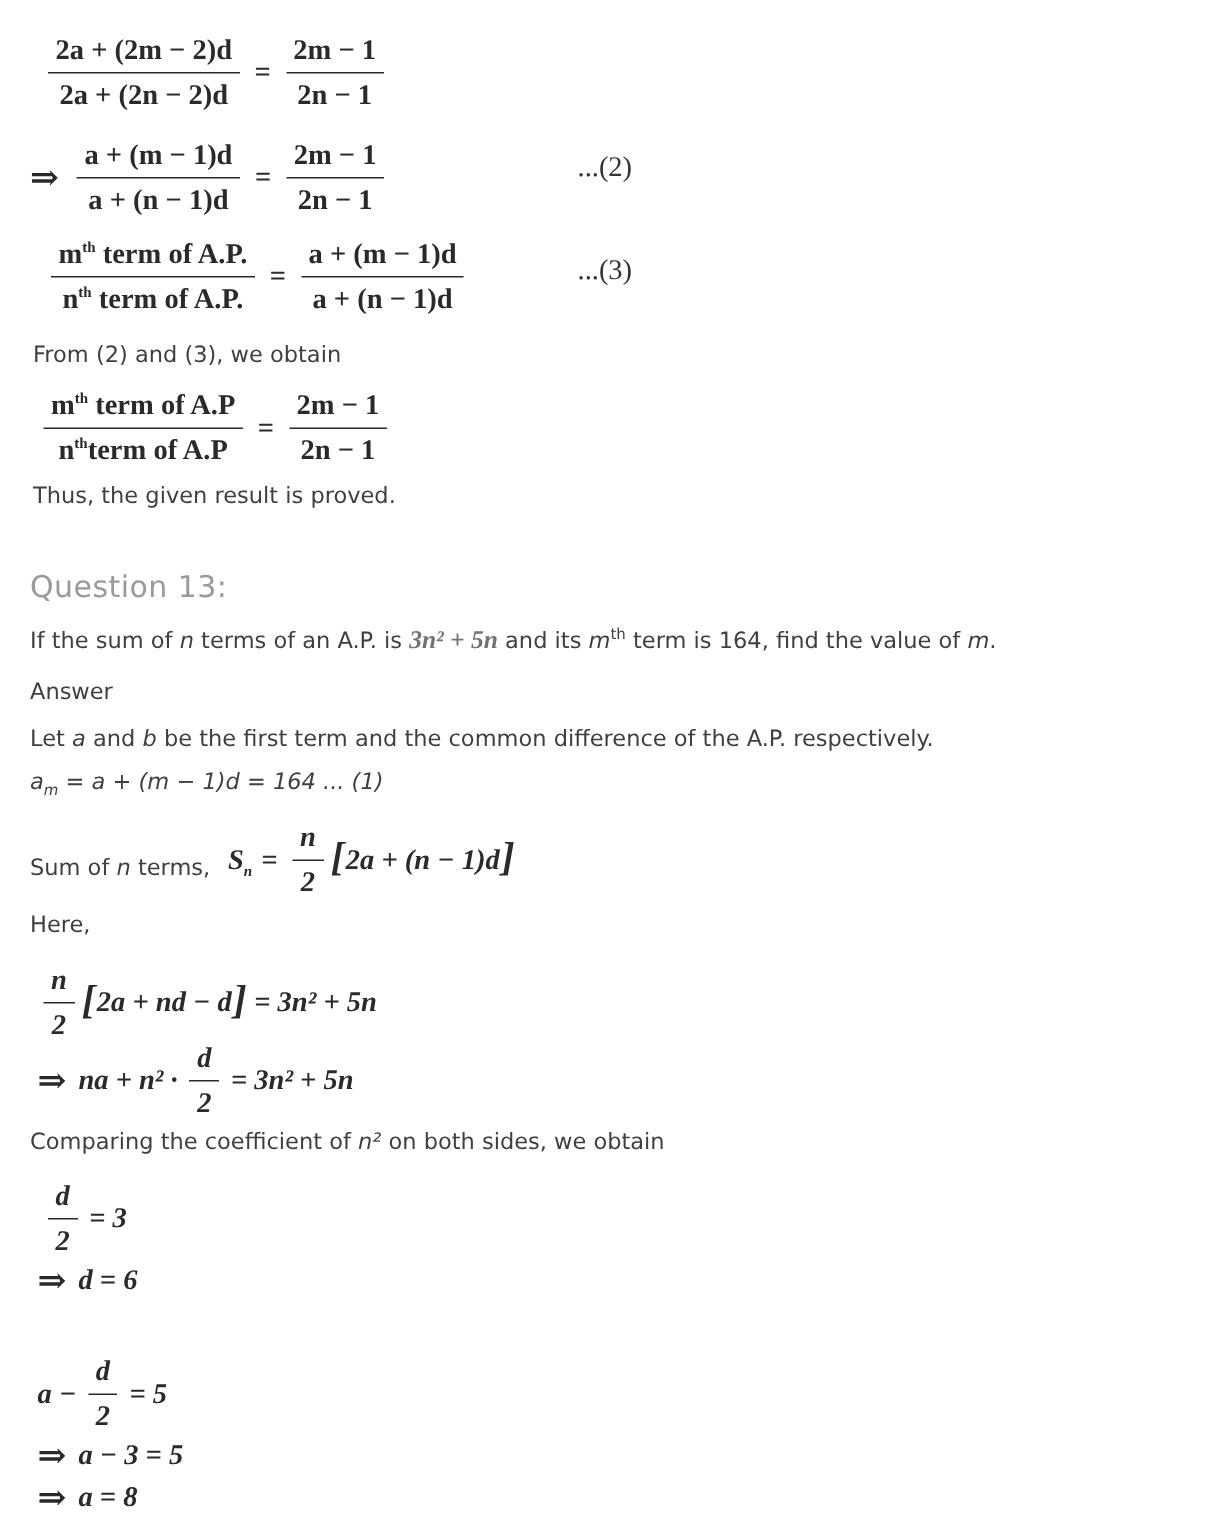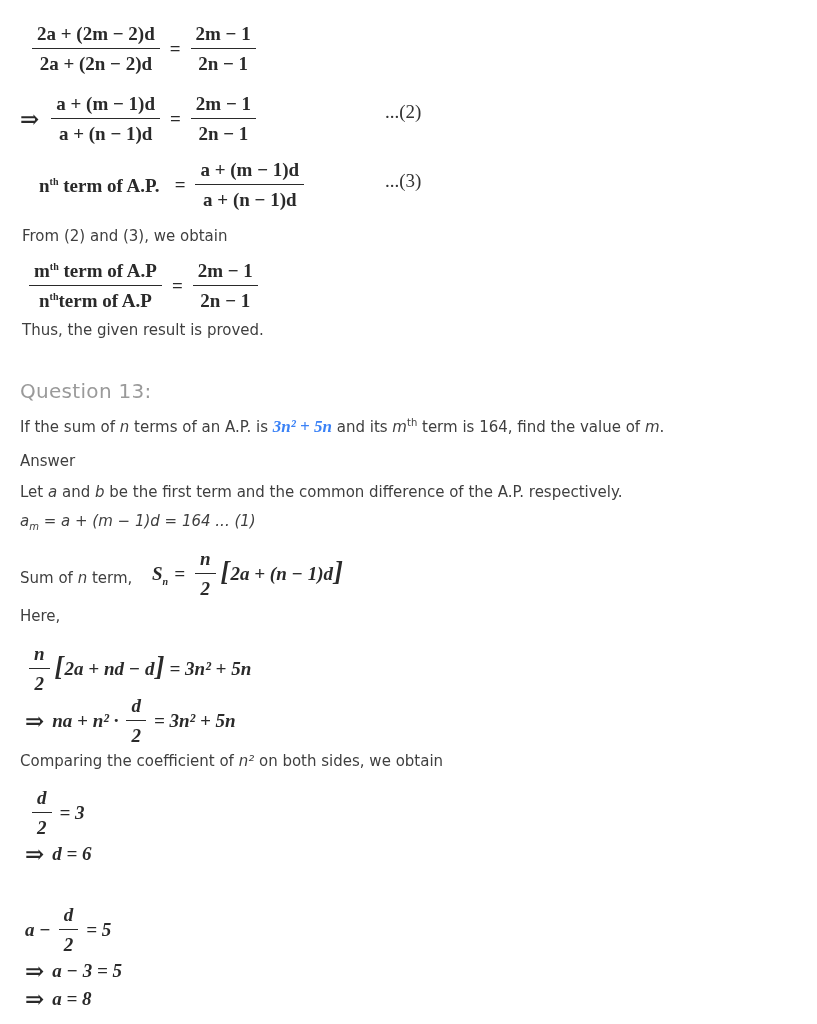--- a/index.html
+++ b/index.html
@@ -25,21 +25,21 @@
     color:#9a9a9a;
     letter-spacing:0.3px;
     white-space:nowrap;
   }
   .ital{font-style:italic;}
   .mathword{
     font-family:"Liberation Serif","DejaVu Serif",serif;
     font-style:italic;
     font-weight:bold;
     font-size:17px;
-    color:#3b82f6;
+    color:#737373;
   }
   sup{font-size:10px;vertical-align:super;line-height:0;}
   sub{font-size:10px;vertical-align:sub;line-height:0;}
   
   .eq{
     position:absolute;
     display:inline-flex;
     align-items:center;
     font-family:"Liberation Serif","DejaVu Serif",serif;
     font-weight:bold;
@@ -106,20 +106,21 @@
     <span class="op">=</span>
     <span class="frac">
       <span class="num">2m − 1</span>
       <span class="den">2n − 1</span>
     </span>
   </div>
   <span class="lbl" style="left:385px;top:101px">...(2)</span>
 
   <div class="eq eqr" style="left:30px;top:156px">
     <span class="frac">
+      <span class="num"><span>m</span><sup>th</sup><span> term of A.P.</span></span>
       <span class="den"><span>n</span><sup>th</sup><span> term of A.P.</span></span>
     </span>
     <span class="op">=</span>
     <span class="frac">
       <span class="num">a + (m − 1)d</span>
       <span class="den">a + (n − 1)d</span>
     </span>
   </div>
   <span class="lbl" style="left:385px;top:170px">...(3)</span>
 
@@ -142,21 +143,21 @@
   <div class="qhead" style="left:20px;top:379px">Question 13:</div>
 
   <div class="txt" style="left:20px;top:417px"><span>If the sum of </span><span class="ital">n</span><span> terms of an A.P. is </span><span class="mathword">3n² + 5n</span><span> and its </span><span class="ital">m</span><sup>th</sup><span> term is 164, find the value of </span><span class="ital">m</span><span>.</span></div>
 
   <div class="txt" style="left:20px;top:451px">Answer</div>
 
   <div class="txt" style="left:20px;top:482px"><span>Let </span><span class="ital">a</span><span> and </span><span class="ital">b</span><span> be the first term and the common difference of the A.P. respectively.</span></div>
 
   <div class="txt ital" style="left:20px;top:511px"><span>a</span><sub>m</sub><span> = a + (m − 1)d = 164 ... (1)</span></div>
 
-  <div class="txt" style="left:20px;top:568px"><span>Sum of </span><span class="ital">n</span><span> term,</span></div>
+  <div class="txt" style="left:20px;top:568px"><span>Sum of </span><span class="ital">n</span><span> terms,</span></div>
   <div class="eq eqi" style="left:152px;top:545px">
     <span><span>S</span><sub class="ital">n</sub></span>
     <span class="op">=</span>
     <span class="frac">
       <span class="num">n</span>
       <span class="den">2</span>
     </span>
     <span class="brk">[</span>
     <span>2a + (n − 1)d</span>
     <span class="brk">]</span>

